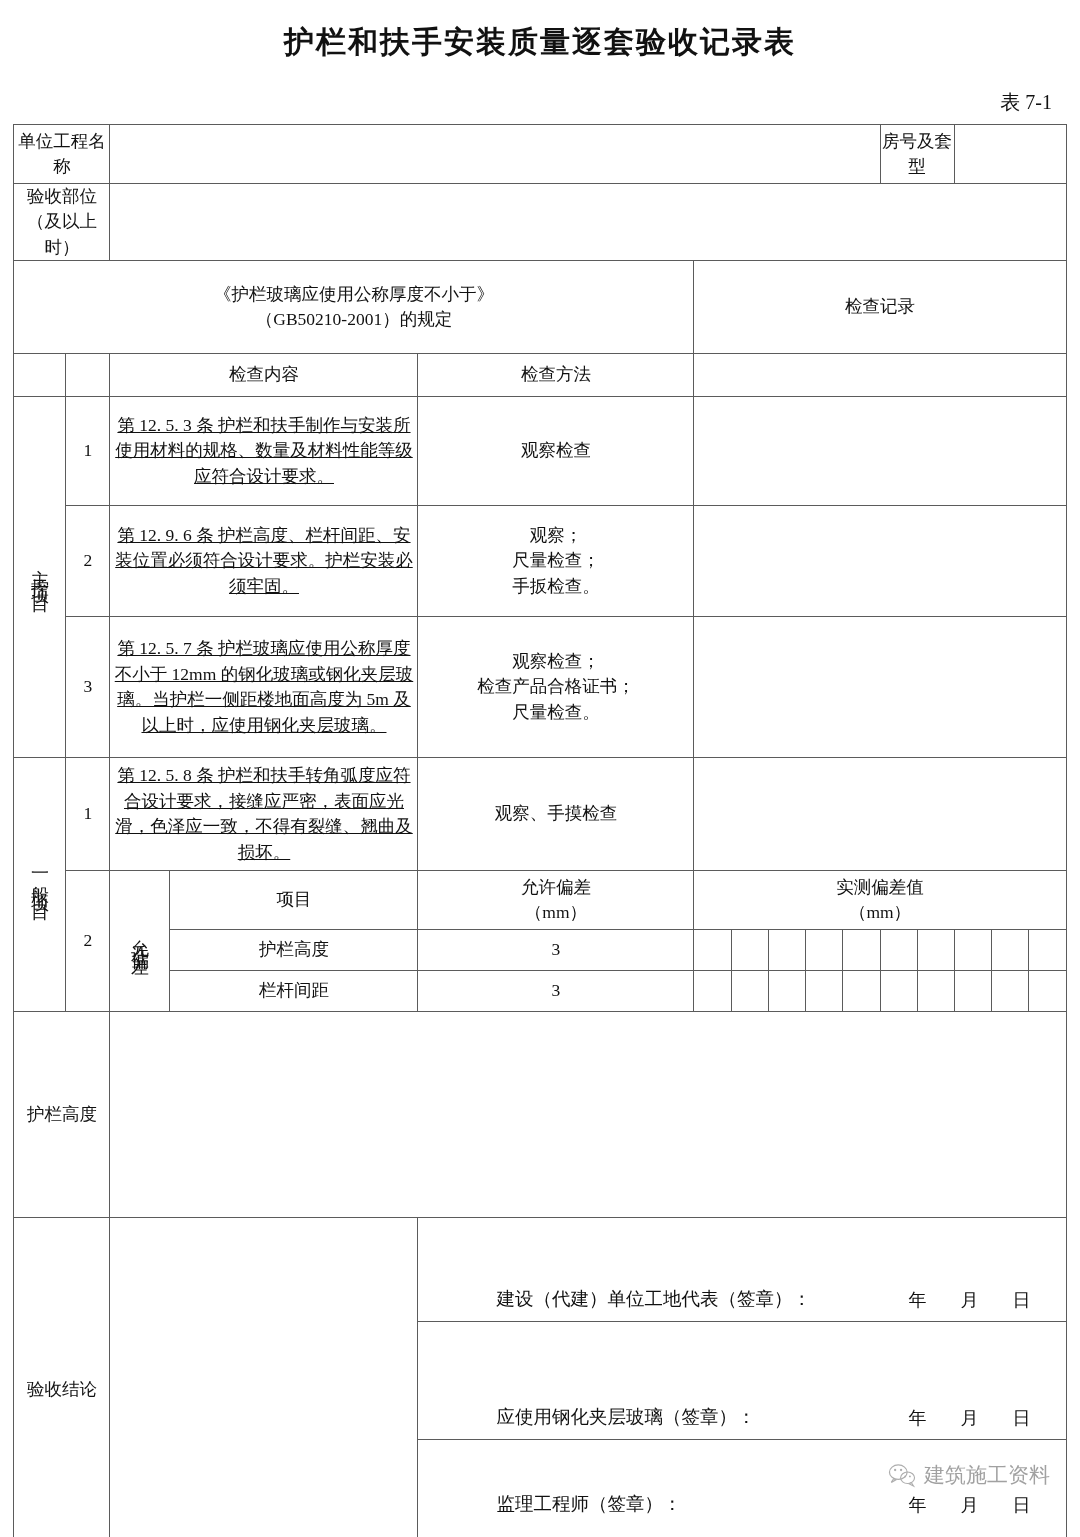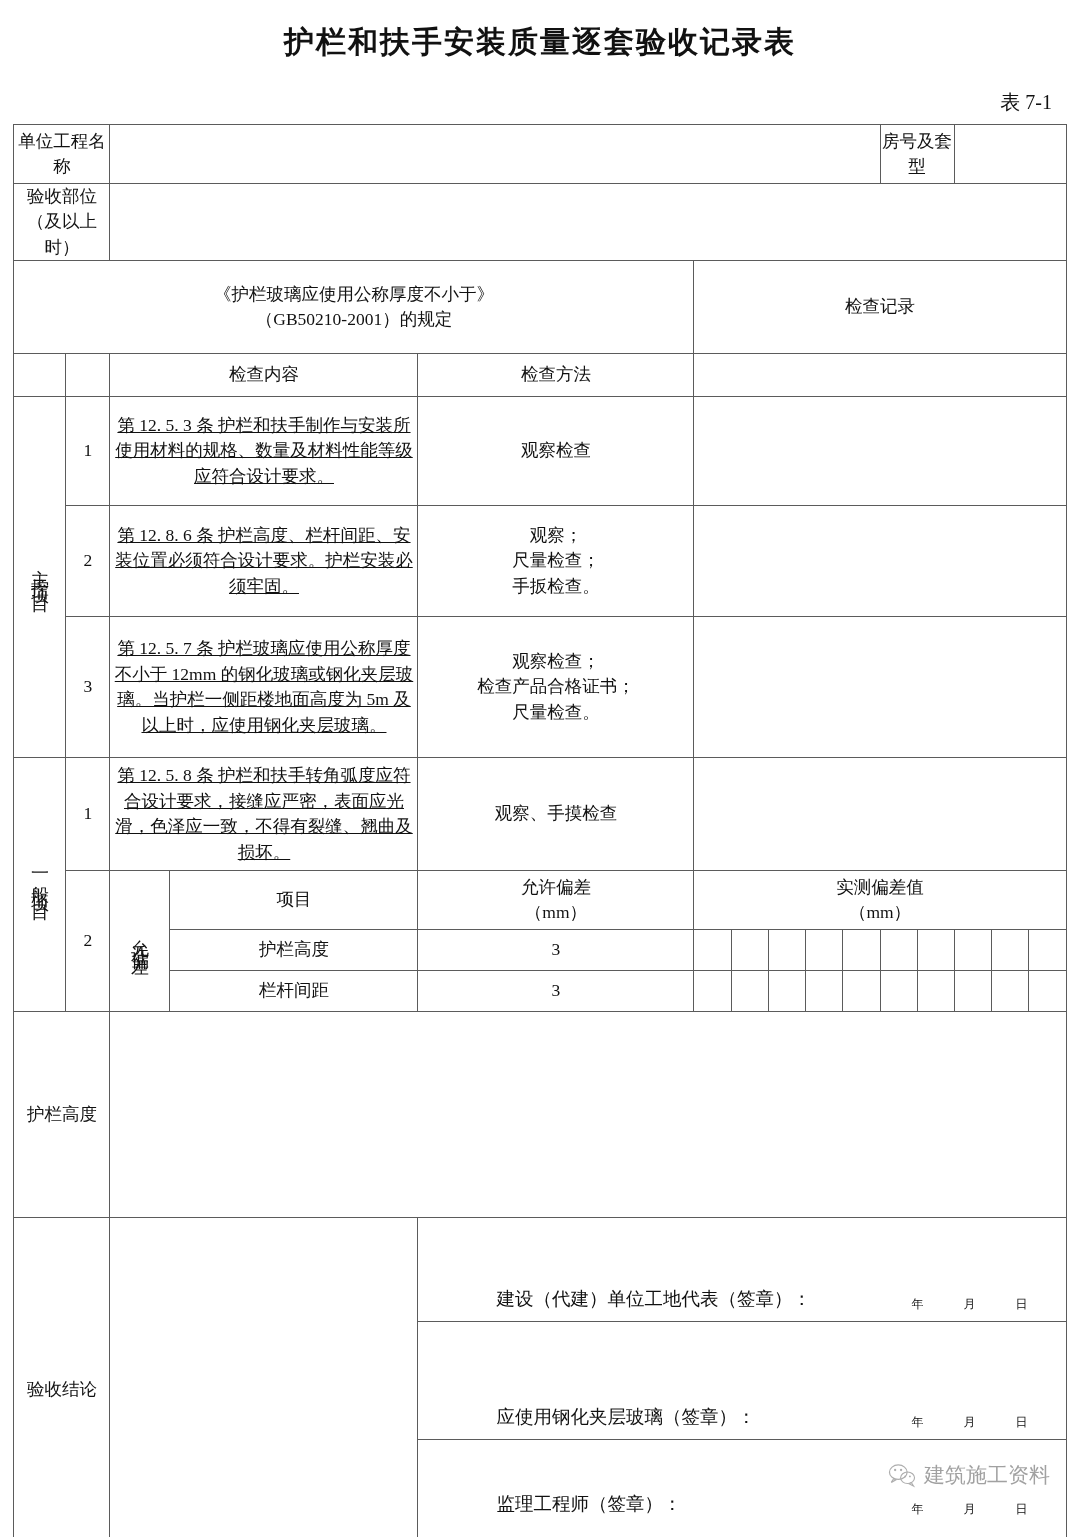--- a/index.html
+++ b/index.html
@@ -103,21 +103,21 @@
     padding: 0 0 8px 0;
   }
   .sign-label {
     font-size: 18.5px;
     margin-left: 78px;
     white-space: nowrap;
   }
   .sign-date {
     margin-left: auto;
     margin-right: 18px;
-    font-size: 12px;
+    font-size: 18px;
     white-space: nowrap;
     letter-spacing: 0px;
   }
   .sign-date span { display: inline-block; width: 52px; text-align: center; }
 
   .watermark {
     position: absolute;
     right: 30px;
     bottom: 48px;
     display: flex;
@@ -197,21 +197,21 @@
         <span class="vlabel">主控项目</span>
       </td>
       <td class="num-cell" style="height:108px">1</td>
       <td colspan="2" class="content-text">第 12. 5. 3 条  护栏和扶手制作与安装所使用材料的规格、数量及材料性能等级应符合设计要求。</td>
       <td colspan="2" class="method-text">观察检查</td>
       <td colspan="10"></td>
     </tr>
 
     <tr>
       <td class="num-cell" style="height:110px">2</td>
-      <td colspan="2" class="content-text">第 12. 8. 6 条  护栏高度、栏杆间距、安装位置必须符合设计要求。护栏安装必须牢固。</td>
+      <td colspan="2" class="content-text">第 12. 9. 6 条  护栏高度、栏杆间距、安装位置必须符合设计要求。护栏安装必须牢固。</td>
       <td colspan="2" class="method-text" style="white-space:pre-line">观察；
 尺量检查；
 手扳检查。</td>
       <td colspan="10"></td>
     </tr>
 
     <tr>
       <td class="num-cell" style="height:140px">3</td>
       <td colspan="2" class="content-text">第 12. 5. 7 条  护栏玻璃应使用公称厚度不小于 12mm 的钢化玻璃或钢化夹层玻璃。当护栏一侧距楼地面高度为 5m 及以上时，应使用钢化夹层玻璃。</td>
       <td colspan="2" class="method-text" style="white-space:pre-line">观察检查；

